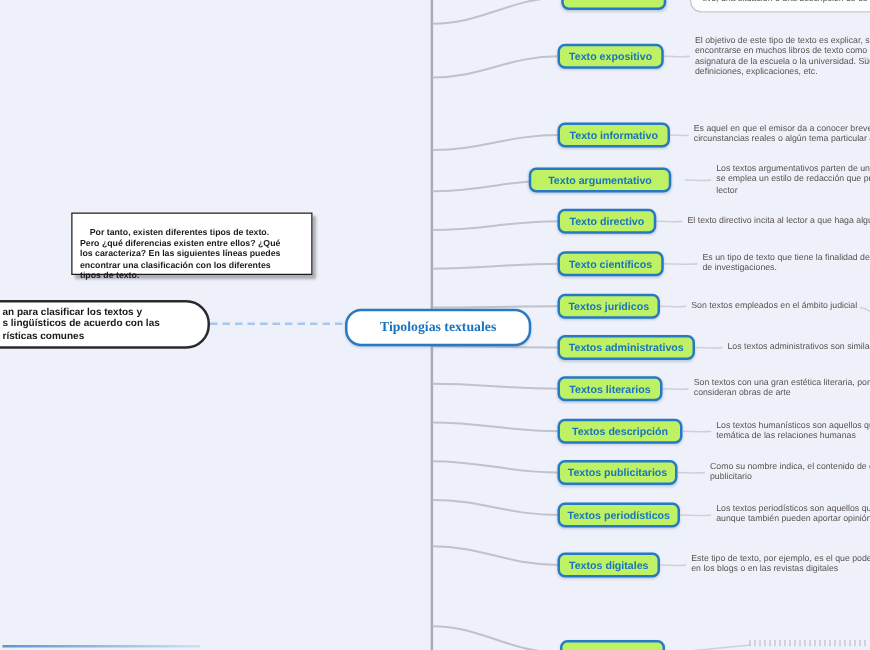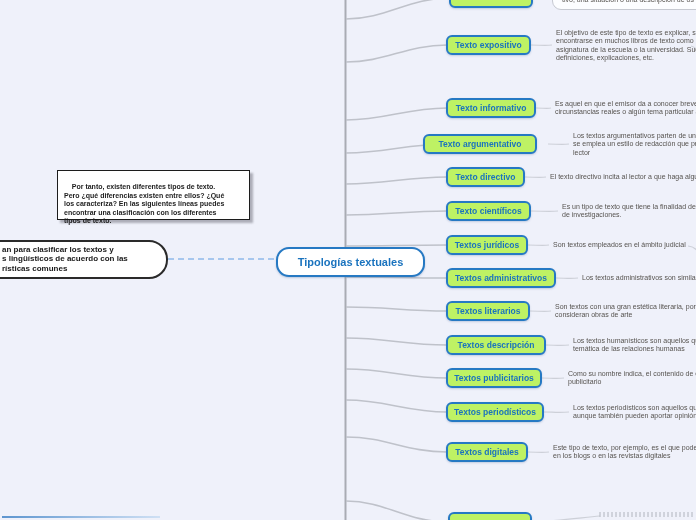--- a/index.html
+++ b/index.html
@@ -5,21 +5,21 @@
   html,body{margin:0;padding:0;}
   .stage{position:relative;width:696px;height:520px;background:#eff1fa;overflow:hidden;
          font-family:"Liberation Sans",sans-serif;}
   svg.wires{position:absolute;left:0;top:0;z-index:1;}
   .bnode{position:absolute;z-index:2;background:#bef264;border:2px solid #2679c3;border-radius:6px;
          display:flex;align-items:center;justify-content:center;color:#1a73be;font-weight:bold;
          font-size:8.5px;height:20px;box-sizing:border-box;white-space:nowrap;
          box-shadow:0 1px 2px rgba(90,120,170,.3);cursor:default;}
   .central{position:absolute;z-index:3;left:276px;top:247px;width:145px;height:26px;border-radius:13px;
          border:2px solid #2679c3;background:#fff;display:flex;align-items:center;justify-content:center;
-         color:#1a73be;font-weight:bold;font-size:11px;box-shadow:0 1px 2px rgba(90,120,170,.35);}
+         color:#1a73be;font-weight:bold;font-size:11px;box-shadow:0 1px 2px rgba(90,120,170,.35);font-family:Liberation Serif, serif;}
   .desc{position:absolute;z-index:2;color:#56534f;font-size:7px;line-height:8.3px;white-space:pre;}
   .note{position:absolute;left:57px;top:170px;width:193px;height:50px;background:#fff;
         border:1px solid #1c1c1c;box-shadow:3px 3px 2px rgba(90,90,105,.45);z-index:2;
         padding:4px 6px;box-sizing:border-box;font-size:7px;font-weight:bold;line-height:8.4px;
         color:#1c1c1c;white-space:pre;}
   .leftnode{position:absolute;left:-52px;top:240px;width:220px;height:39px;background:#fff;
         border:2px solid #2a2a2a;border-radius:19px;z-index:2;box-sizing:border-box;}
   .leftnode-text{position:absolute;left:2px;top:245px;z-index:3;font-size:8px;font-weight:bold;
         line-height:9.3px;color:#191919;white-space:pre;}
   .topdesc{position:absolute;left:552px;top:-34px;width:260px;height:44px;background:#fcfdff;

